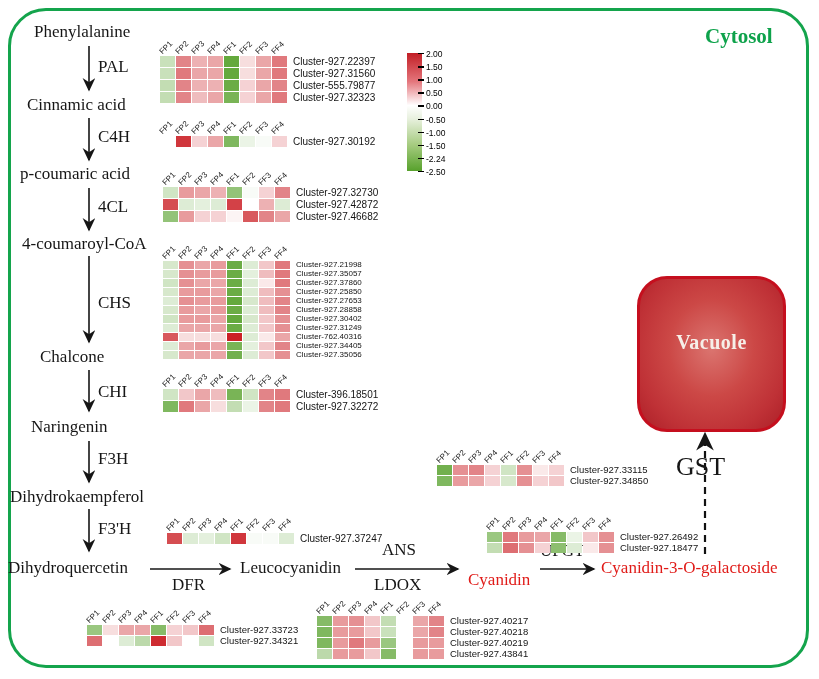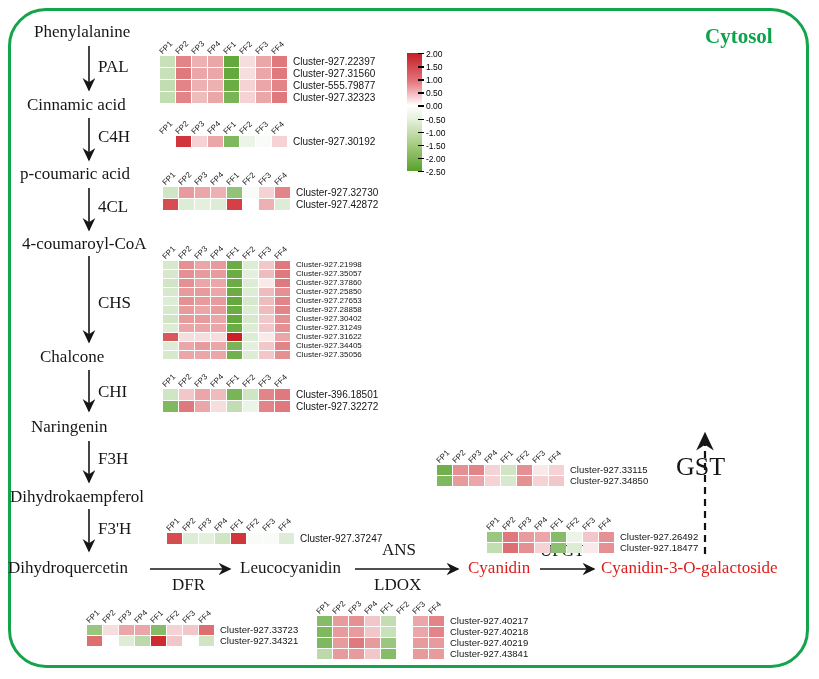--- a/index.html
+++ b/index.html
@@ -66,21 +66,21 @@
 
   <span class="met" style="left:34px;top:22px">Phenylalanine</span>
   <span class="met" style="left:27px;top:95px">Cinnamic acid</span>
   <span class="met" style="left:20px;top:164px">p-coumaric acid</span>
   <span class="met" style="left:22px;top:234px">4-coumaroyl-CoA</span>
   <span class="met" style="left:40px;top:347px">Chalcone</span>
   <span class="met" style="left:31px;top:417px">Naringenin</span>
   <span class="met" style="left:10px;top:487px">Dihydrokaempferol</span>
   <span class="met" style="left:8px;top:558px">Dihydroquercetin</span>
   <span class="met" style="left:240px;top:558px">Leucocyanidin</span>
-  <span class="met red" style="left:468px;top:558px">Cyanidin</span>
+  <span class="met red" style="left:468px;top:570px">Cyanidin</span>
   <span class="met red" style="left:601px;top:558px">Cyanidin-3-O-galactoside</span>
 
   <span class="enz" style="left:98px;top:57px">PAL</span>
   <span class="enz" style="left:98px;top:127px">C4H</span>
   <span class="enz" style="left:98px;top:197px">4CL</span>
   <span class="enz" style="left:98px;top:293px">CHS</span>
   <span class="enz" style="left:98px;top:382px">CHI</span>
   <span class="enz" style="left:98px;top:449px">F3H</span>
   <span class="enz" style="left:98px;top:519px">F3'H</span>
   <span class="enz" style="left:172px;top:575px">DFR</span>
@@ -194,20 +194,31 @@
         <span class="cell" style="background: rgb(213, 77, 81);"></span>
         <span class="cell" style="background: rgb(221, 236, 213);"></span>
         <span class="cell" style="background: rgb(228, 240, 221);"></span>
         <span class="cell" style="background: rgb(221, 236, 213);"></span>
         <span class="cell" style="background: rgb(211, 65, 71);"></span>
         <span class="cell" style="background: rgb(255, 255, 255);"></span>
         <span class="cell" style="background: rgb(237, 177, 179);"></span>
         <span class="cell" style="background: rgb(221, 236, 213);"></span>
         <span class="rlab">Cluster-927.42872</span>
       </div>
+      <div class="hm-row">
+        <span class="cell" style="background: rgb(147, 195, 120);"></span>
+        <span class="cell" style="background: rgb(232, 155, 157);"></span>
+        <span class="cell" style="background: rgb(245, 210, 212);"></span>
+        <span class="cell" style="background: rgb(245, 210, 212);"></span>
+        <span class="cell" style="background: rgb(252, 244, 244);"></span>
+        <span class="cell" style="background: rgb(216, 88, 92);"></span>
+        <span class="cell" style="background: rgb(226, 132, 136);"></span>
+        <span class="cell" style="background: rgb(234, 166, 168);"></span>
+        <span class="rlab">Cluster-927.46682</span>
+      </div>
     </div>
   <div class="hm hm-c" style="left:163px;top:242px">
       <div class="hm-head">
         <span style="left: 4px;">FP1</span>
         <span style="left: 20px;">FP2</span>
         <span style="left: 36px;">FP3</span>
         <span style="left: 52px;">FP4</span>
         <span style="left: 68px;">FF1</span>
         <span style="left: 84px;">FF2</span>
         <span style="left: 100px;">FF3</span>
@@ -303,21 +314,21 @@
       </div>
       <div class="hm-row">
         <span class="cell" style="background: rgb(216, 88, 92);"></span>
         <span class="cell" style="background: rgb(247, 222, 222);"></span>
         <span class="cell" style="background: rgb(247, 222, 222);"></span>
         <span class="cell" style="background: rgb(247, 222, 222);"></span>
         <span class="cell" style="background: rgb(203, 32, 38);"></span>
         <span class="cell" style="background: rgb(221, 236, 213);"></span>
         <span class="cell" style="background: rgb(250, 233, 233);"></span>
         <span class="cell" style="background: rgb(234, 166, 168);"></span>
-        <span class="rlab">Cluster-927.31622</span>
+        <span class="rlab">Cluster-762.40316</span>
       </div>
       <div class="hm-row">
         <span class="cell" style="background: rgb(221, 236, 213);"></span>
         <span class="cell" style="background: rgb(234, 166, 168);"></span>
         <span class="cell" style="background: rgb(232, 155, 157);"></span>
         <span class="cell" style="background: rgb(234, 166, 168);"></span>
         <span class="cell" style="background: rgb(121, 180, 86);"></span>
         <span class="cell" style="background: rgb(228, 240, 221);"></span>
         <span class="cell" style="background: rgb(242, 199, 201);"></span>
         <span class="cell" style="background: rgb(226, 132, 136);"></span>
@@ -563,18 +574,21 @@
       <span class="tlab" style="top: 35.3333px;">0.50</span>
       <div class="tick" style="top: 52.4444px;"></div>
       <span class="tlab" style="top: 48.4444px;">0.00</span>
       <div class="tick" style="top: 65.5556px;"></div>
       <span class="tlab" style="top: 61.5556px;">-0.50</span>
       <div class="tick" style="top: 78.6667px;"></div>
       <span class="tlab" style="top: 74.6667px;">-1.00</span>
       <div class="tick" style="top: 91.7778px;"></div>
       <span class="tlab" style="top: 87.7778px;">-1.50</span>
       <div class="tick" style="top: 104.889px;"></div>
-      <span class="tlab" style="top: 100.889px;">-2.00</span>
+      <span class="tlab" style="top: 100.889px;">-2.24</span>
       <div class="tick" style="top: 118px;"></div>
       <span class="tlab" style="top: 114px;">-2.50</span>
     </div>
 
+  <div class="vacuole">
+    <span>Vacuole</span>
+  </div>
 </div>
 
 </body></html>

